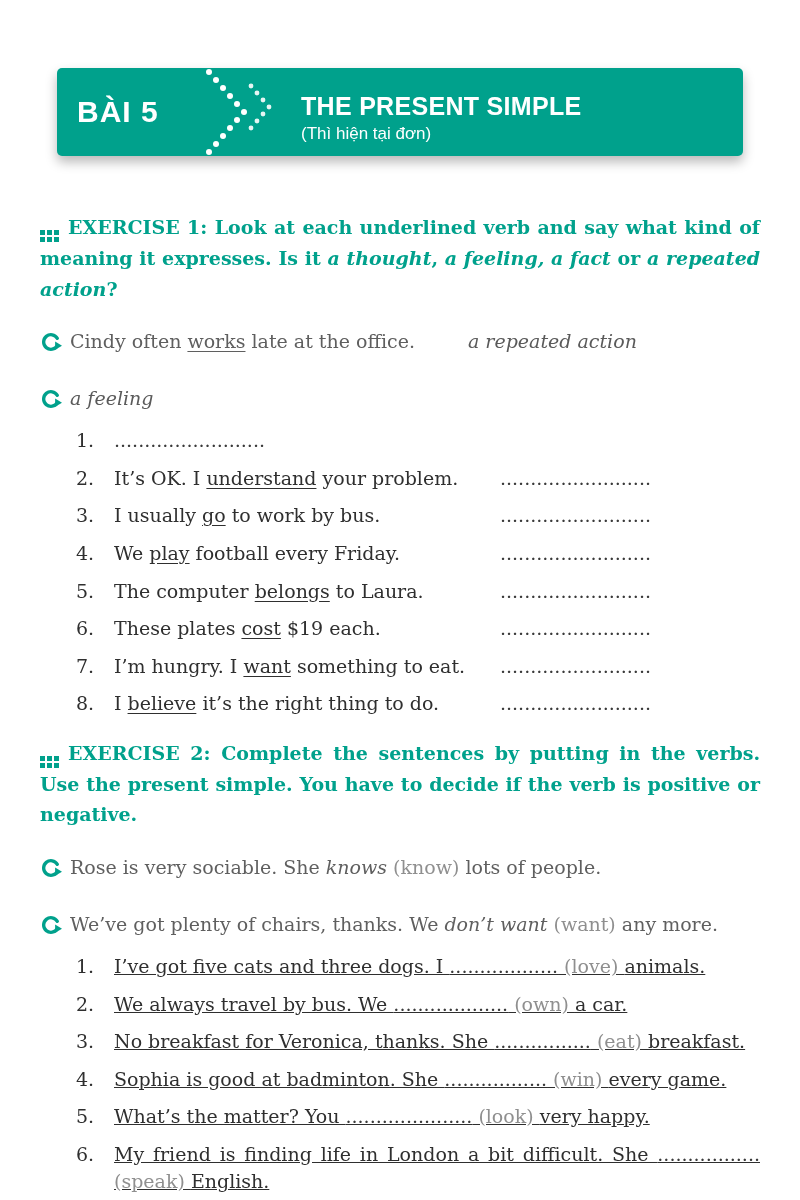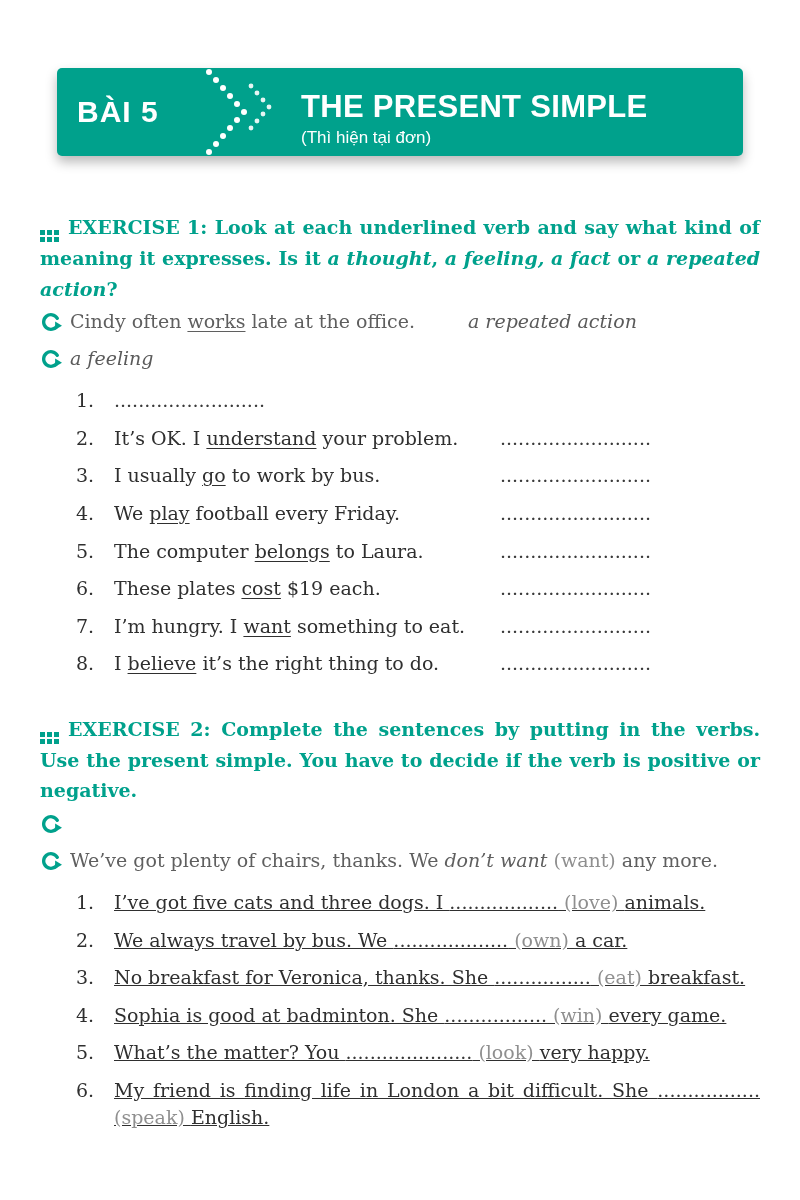--- a/index.html
+++ b/index.html
@@ -29,55 +29,55 @@
     font-family: "Liberation Sans", sans-serif;
     font-weight: 700;
     font-size: 30px;
     letter-spacing: 1px;
     flex: 0 0 122px;
   }
   .banner-deco { flex: 0 0 84px; margin-right: 18px; color:#fff; }
   .banner-title {
     font-family: "Liberation Sans", sans-serif;
     font-weight: 700;
-    font-size: 31px;
+    font-size: 25px;
     letter-spacing: .3px;
     margin-top: 12px;
   }
   .banner-subtitle {
     font-family: "Liberation Sans", sans-serif;
     font-weight: 400;
     font-size: 17px;
     margin-top: 3px;
   }
 
   
   .content { padding: 0 40px; }
   .intro {
     margin-top: 56px;
     font-size: 19px;
     line-height: 1.62;
     font-weight: 700;
     color: var(--accent);
     text-align: justify;
   }
-  .intro.second { margin-top: 36px; }
+  .intro.second { margin-top: 20px; }
   .ex-icon {
     display: inline-grid;
     grid-template-columns: repeat(3, 5px);
     grid-auto-rows: 5px;
     gap: 2px;
     margin-right: 9px;
     vertical-align: -1px;
   }
   .ex-icon i { display: block; background: var(--accent); }
   .ital { font-style: italic; }
 
   .row { display: flex; align-items: flex-start; margin-top: 10px; font-size: 19px; line-height: 1.45; }
-  .example { color: #5f5f5f; margin-top: 4px; }
+  .example { color: #5f5f5f; margin-top: 24px; }
   .bullet { flex: 0 0 30px; color: var(--accent); padding-top: 3px; }
   .example .sent { flex: 0 0 398px; }
   .ans { flex: 1; font-style: italic; color: #5a5a5a; }
 
   .item { padding-left: 36px; color: #2f2f2f; }
   .num { flex: 0 0 38px; }
   .item .sent { flex: 0 0 386px; }
   .dots { flex: 1; color: #3a3a3a; }
   .u { text-decoration: underline; text-underline-offset: 3px; }
 
@@ -207,20 +207,21 @@
           <i></i>
           <i></i>
         </span><span>EXERCISE 2:</span><span> Complete the sentences by putting in the verbs. Use the present simple. You have to decide if the verb is positive or negative.</span>
     </p>
 
     <div class="row example">
       <span class="bullet"><svg width="22" height="22" viewBox="0 0 24 24">
             <path d="M18.9 8 A 8 8 0 1 0 18.9 16" fill="none" stroke="currentColor" stroke-width="3.6" stroke-linecap="round"></path>
             <path d="M16.5 11.5 L 24 16 L 16.5 20.5 Z" fill="currentColor"></path>
           </svg></span>
+      <span class="ex2sent"><span>Rose is very sociable. She </span><span class="ital">knows</span><span class="verb"> (know) </span><span>lots of people.</span></span>
     </div>
     <div class="row example">
       <span class="bullet"><svg width="22" height="22" viewBox="0 0 24 24">
             <path d="M18.9 8 A 8 8 0 1 0 18.9 16" fill="none" stroke="currentColor" stroke-width="3.6" stroke-linecap="round"></path>
             <path d="M16.5 11.5 L 24 16 L 16.5 20.5 Z" fill="currentColor"></path>
           </svg></span>
       <span class="ex2sent"><span>We’ve got plenty of chairs, thanks. We </span><span class="ital">don’t want</span><span class="verb"> (want) </span><span>any more.</span></span>
     </div>
 
     <div class="ex2-items">

